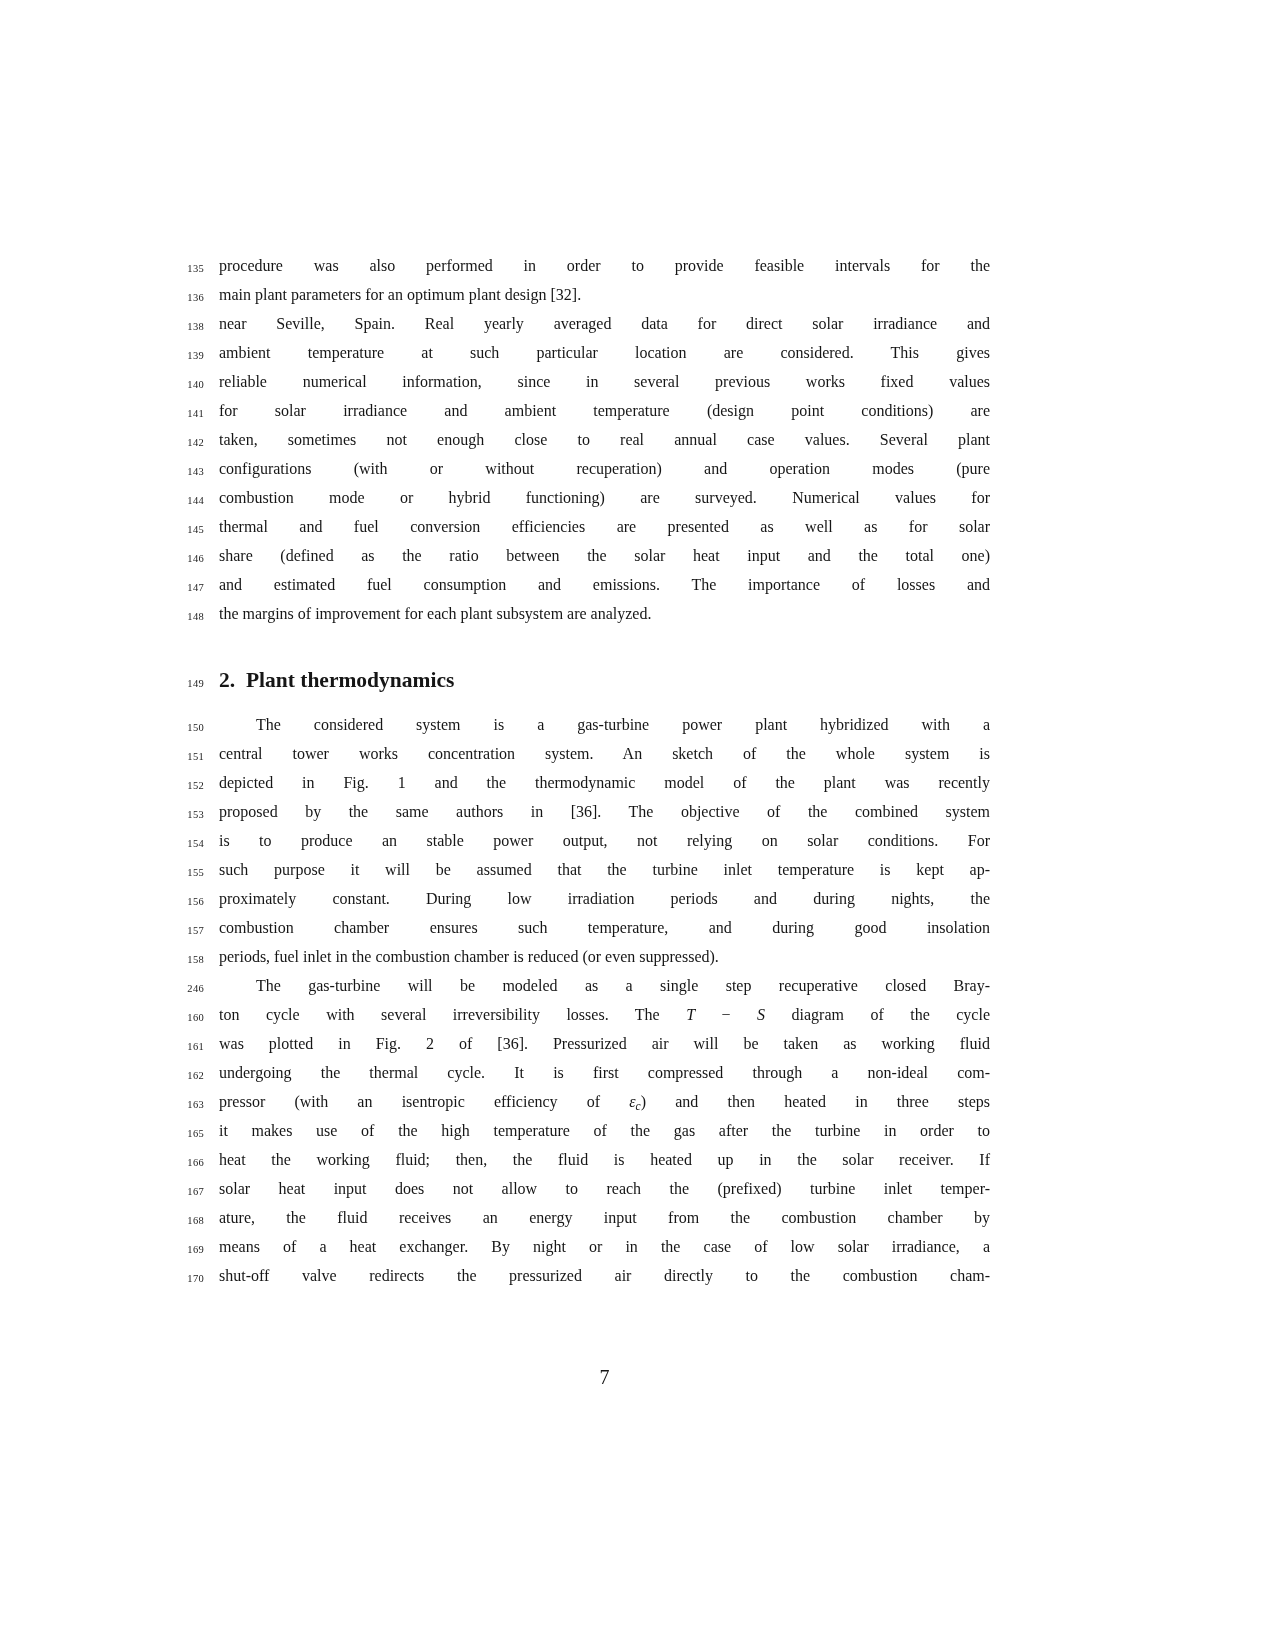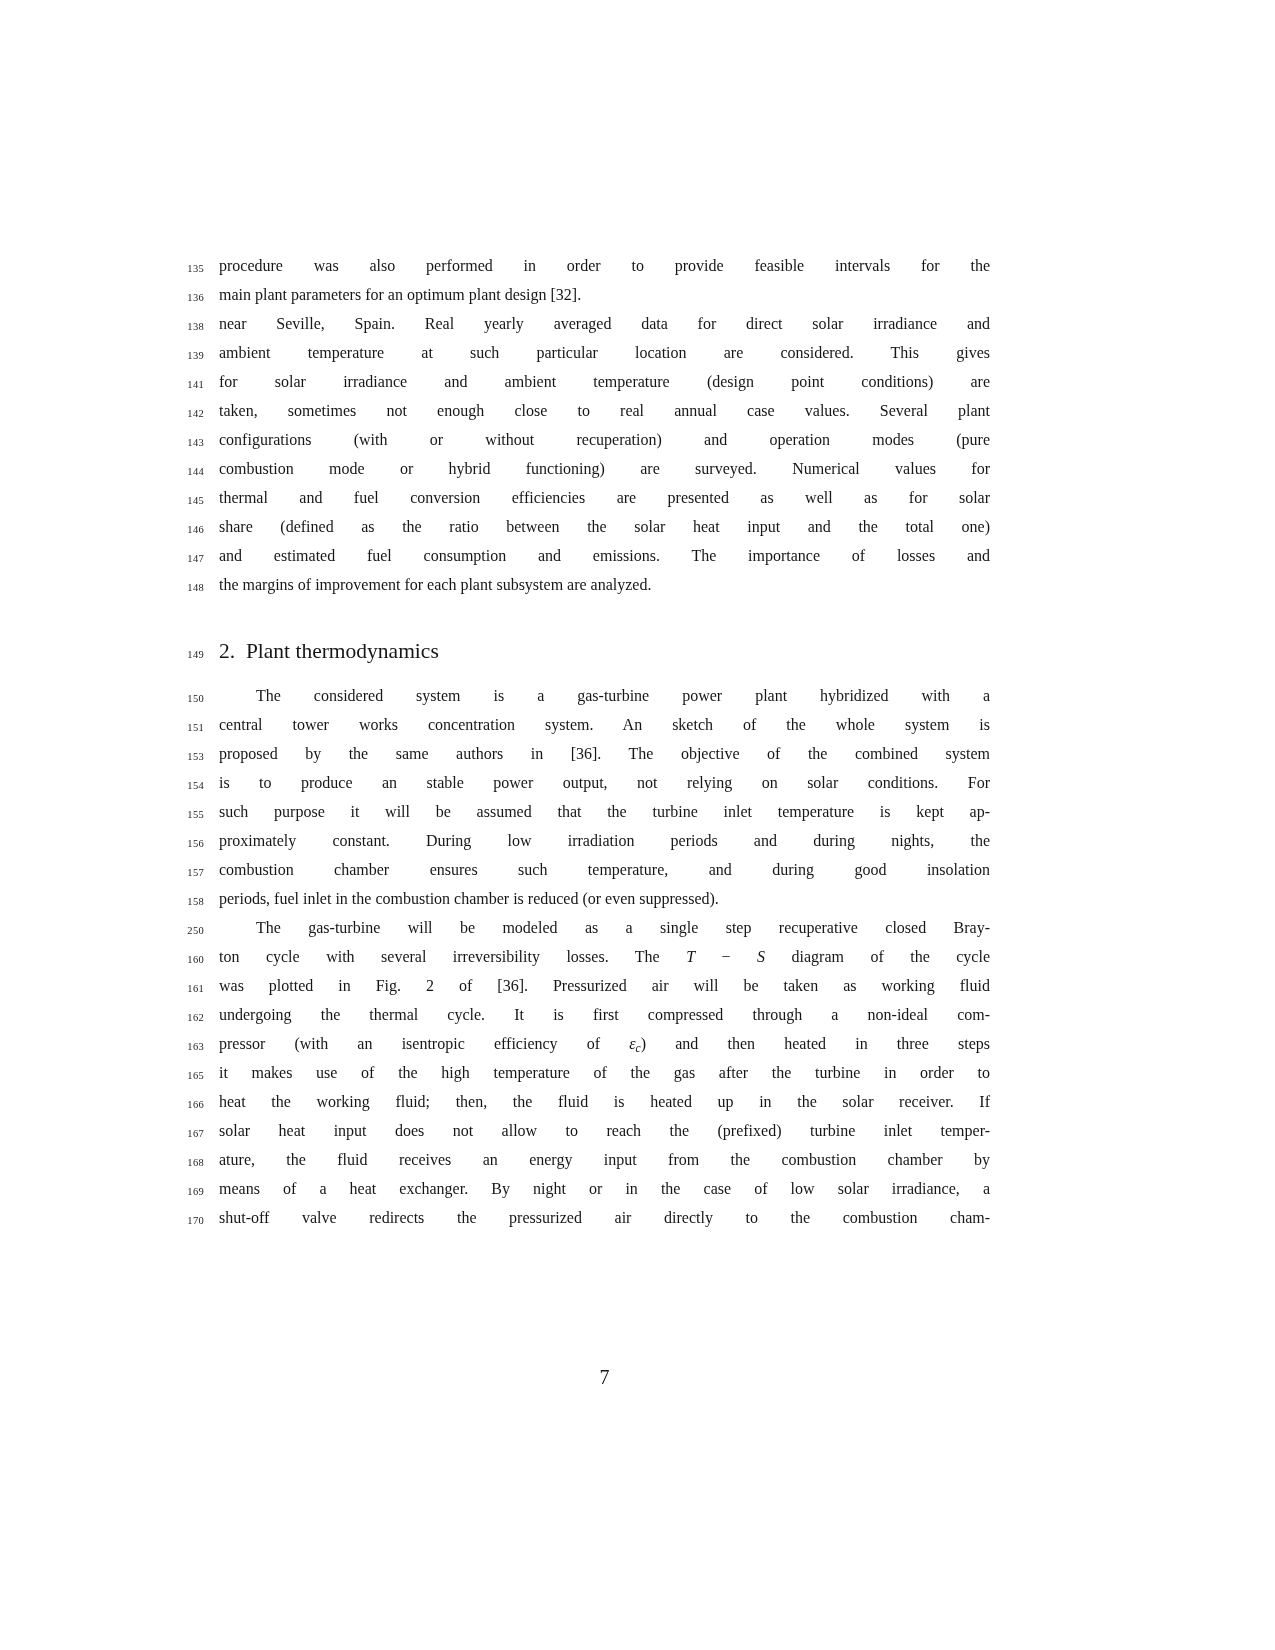--- a/index.html
+++ b/index.html
@@ -29,21 +29,21 @@
     text-align: justify;
     text-align-last: justify;
   }
   .indent .ltext { text-indent: 37px; }
   .heading {
     height: 30px;
     margin-top: 38px;
     margin-bottom: 14px;
   }
   .heading .ltext {
-    font-weight: normal;
+    font-weight: bold;
     font-size: 21.5px;
     white-space: pre;
     text-align: left;
   }
   .lineno {
     position: absolute;
     right: calc(100% + 15px);
     top: 3px;
     font-size: 10.5px;
     line-height: 29px;
@@ -80,20 +80,24 @@
       </div>
       <div class="line justify">
         <span class="lineno">138</span>
         <span class="ltext">near Seville, Spain. Real yearly averaged data for direct solar irradiance and</span>
       </div>
       <div class="line justify">
         <span class="lineno">139</span>
         <span class="ltext">ambient temperature at such particular location are considered. This gives</span>
       </div>
       <div class="line justify">
+        <span class="lineno">140</span>
+        <span class="ltext">reliable numerical information, since in several previous works fixed values</span>
+      </div>
+      <div class="line justify">
         <span class="lineno">141</span>
         <span class="ltext">for solar irradiance and ambient temperature (design point conditions) are</span>
       </div>
       <div class="line justify">
         <span class="lineno">142</span>
         <span class="ltext">taken, sometimes not enough close to real annual case values. Several plant</span>
       </div>
       <div class="line justify">
         <span class="lineno">143</span>
         <span class="ltext">configurations (with or without recuperation) and operation modes (pure</span>
@@ -124,20 +128,24 @@
       </div>
       <div class="line indent justify">
         <span class="lineno">150</span>
         <span class="ltext">The considered system is a gas-turbine power plant hybridized with a</span>
       </div>
       <div class="line justify">
         <span class="lineno">151</span>
         <span class="ltext">central tower works concentration system. An sketch of the whole system is</span>
       </div>
       <div class="line justify">
+        <span class="lineno">152</span>
+        <span class="ltext">depicted in Fig. 1 and the thermodynamic model of the plant was recently</span>
+      </div>
+      <div class="line justify">
         <span class="lineno">153</span>
         <span class="ltext">proposed by the same authors in [36]. The objective of the combined system</span>
       </div>
       <div class="line justify">
         <span class="lineno">154</span>
         <span class="ltext">is to produce an stable power output, not relying on solar conditions. For</span>
       </div>
       <div class="line justify">
         <span class="lineno">155</span>
         <span class="ltext">such purpose it will be assumed that the turbine inlet temperature is kept ap-</span>
@@ -148,21 +156,21 @@
       </div>
       <div class="line justify">
         <span class="lineno">157</span>
         <span class="ltext">combustion chamber ensures such temperature, and during good insolation</span>
       </div>
       <div class="line">
         <span class="lineno">158</span>
         <span class="ltext">periods, fuel inlet in the combustion chamber is reduced (or even suppressed).</span>
       </div>
       <div class="line indent justify">
-        <span class="lineno">250</span>
+        <span class="lineno">246</span>
         <span class="ltext">The gas-turbine will be modeled as a single step recuperative closed Bray-</span>
       </div>
       <div class="line justify">
         <span class="lineno">160</span>
         <span class="ltext">ton cycle with several irreversibility losses. The <span class="it">T</span> − <span class="it">S</span> diagram of the cycle</span>
       </div>
       <div class="line justify">
         <span class="lineno">161</span>
         <span class="ltext">was plotted in Fig. 2 of [36]. Pressurized air will be taken as working fluid</span>
       </div>

